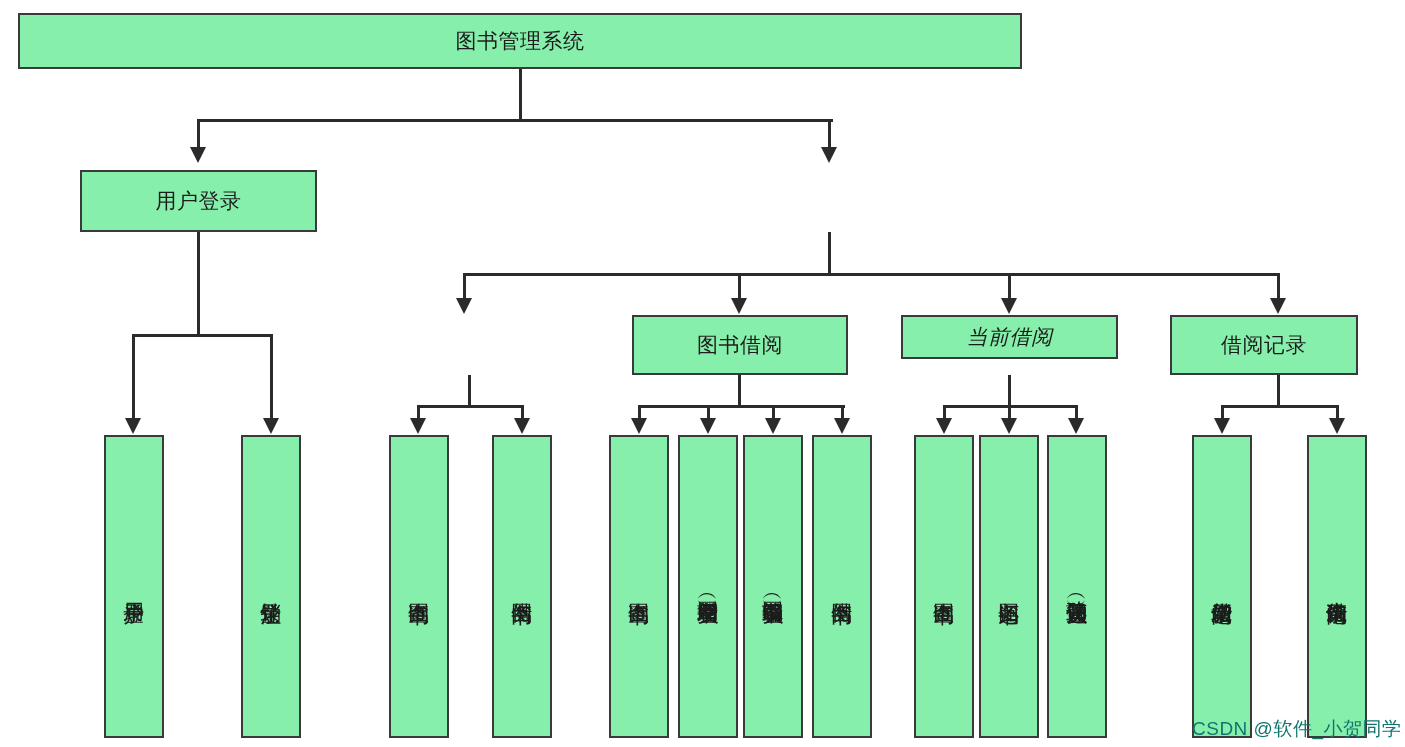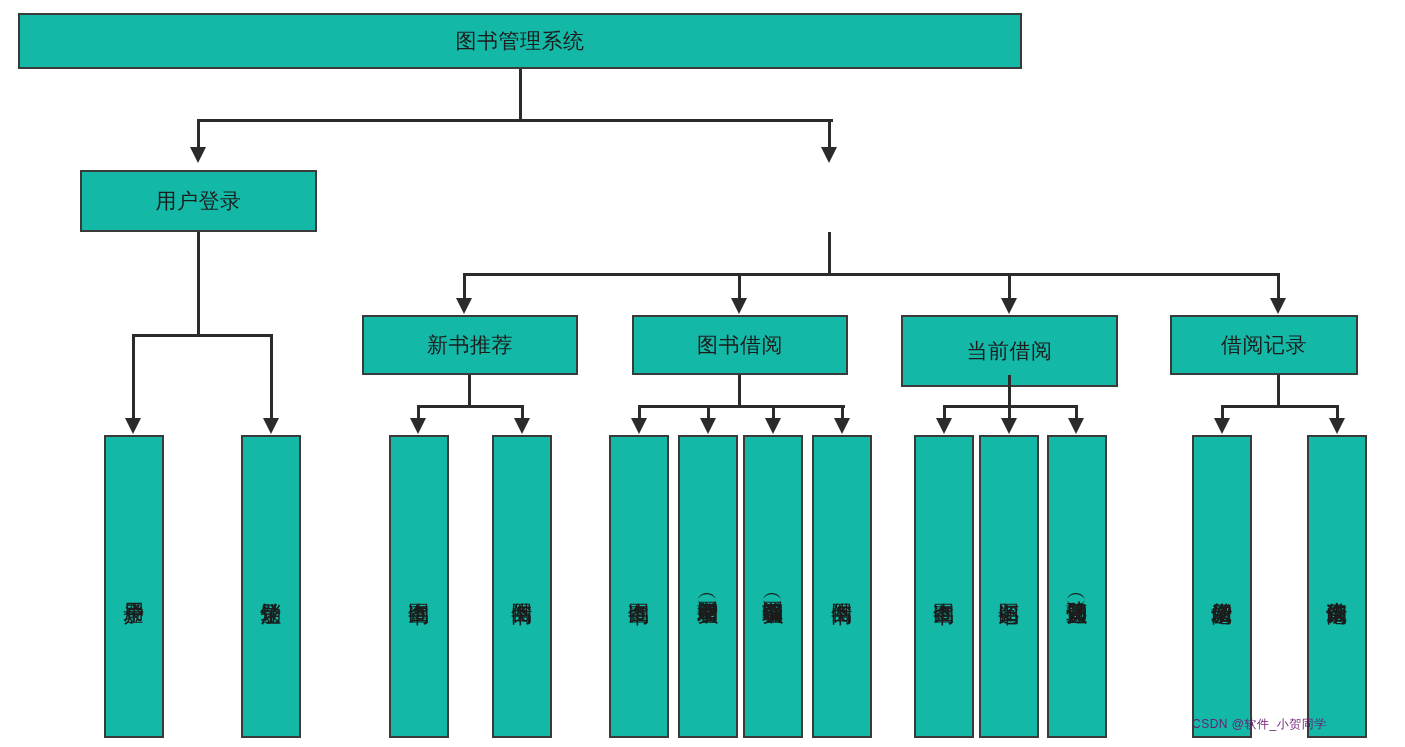--- a/index.html
+++ b/index.html
@@ -12,21 +12,21 @@
     width: 1405px;
     height: 747px;
     background: #ffffff;
     font-family: "Liberation Sans", "DejaVu Sans", sans-serif;
     overflow: hidden;
   }
   .node {
     position: absolute;
     box-sizing: border-box;
     border: 2px solid #3a3a3a;
-    background: #14b8a6;
+    background: #86efac;
     display: flex;
     align-items: center;
     justify-content: center;
     color: #1c1c1c;
     letter-spacing: 0.5px;
   }
   .node.h {
     font-size: 21px;
     line-height: 1.2;
   }
@@ -54,22 +54,22 @@
   .arrow {
     position: absolute;
     width: 0;
     height: 0;
     border-left: 8px solid transparent;
     border-right: 8px solid transparent;
     border-top: 16px solid #2b2b2b;
   }
   .watermark {
     position: absolute;
-    color: #701a75;
-    font-size: 12px;
+    color: #0f766e;
+    font-size: 19px;
     white-space: nowrap;
     letter-spacing: 0.5px;
   }
 </style>
 </head>
 <body>
 
 <div id="canvas">
 
   <div class="node h" style="left:18px; top:13px; width:1004px; height:56px;">
@@ -99,27 +99,24 @@
   <div class="edge hline" style="left:464px; top:273px; width:816px; height:3px;"></div>
   <div class="edge vline" style="left:463px; top:273px; width:3px; height:28px;"></div>
   <div class="arrow" style="left:456px; top:298px;"></div>
   <div class="edge vline" style="left:738px; top:273px; width:3px; height:28px;"></div>
   <div class="arrow" style="left:731px; top:298px;"></div>
   <div class="edge vline" style="left:1008px; top:273px; width:3px; height:28px;"></div>
   <div class="arrow" style="left:1001px; top:298px;"></div>
   <div class="edge vline" style="left:1277px; top:273px; width:3px; height:28px;"></div>
   <div class="arrow" style="left:1270px; top:298px;"></div>
 
-  <div class="node h" style="left:362px; top:315px; width:216px; height:60px;">
-    <span>新书推荐</span>
-  </div>
   <div class="node h" style="left:632px; top:315px; width:216px; height:60px;">
     <span>图书借阅</span>
   </div>
-  <div class="node h" style="left:901px; top:315px; width:217px; height:72px;">
+  <div class="node h" style="left:901px; top:315px; width:217px; height:44px;font-style:italic;">
     <span>当前借阅</span>
   </div>
   <div class="node h" style="left:1170px; top:315px; width:188px; height:60px;">
     <span>借阅记录</span>
   </div>
 
   <div class="edge vline" style="left:468px; top:375px; width:3px; height:31px;"></div>
   <div class="edge hline" style="left:418px; top:405px; width:106px; height:3px;"></div>
   <div class="edge vline" style="left:417px; top:405px; width:3px; height:16px;"></div>
   <div class="arrow" style="left:410px; top:418px;"></div>

